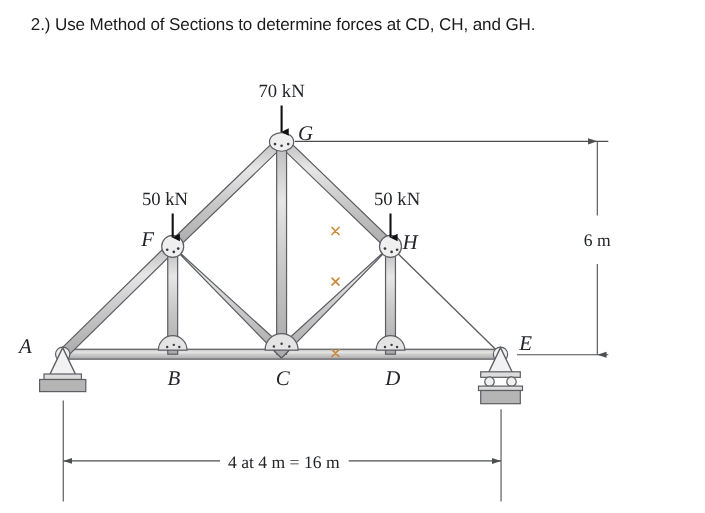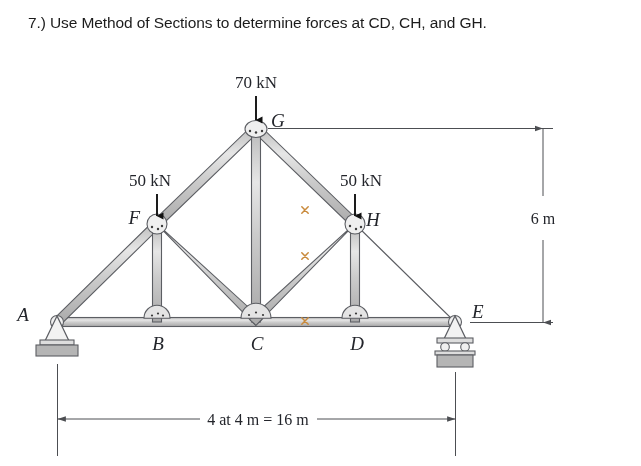--- a/index.html
+++ b/index.html
@@ -47,21 +47,21 @@
   }
   .dim-lbl {
     font-family: "Liberation Serif", serif;
     font-size: 16px;
     fill: #23252b;
   }
 </style>
 </head>
 <body>
 
-<div id="question-title">7.) Use Method of Sections to determine forces at CD, CH, and GH.</div>
+<div id="question-title">2.) Use Method of Sections to determine forces at CD, CH, and GH.</div>
 
 <div id="figure-area">
 <svg class="figure" width="641" height="422" viewBox="0 0 641 422" xmlns="http://www.w3.org/2000/svg">
 
   <defs>
     <linearGradient id="memberGrad" x1="0" y1="0" x2="0" y2="1">
       <stop offset="0%" stop-color="#b9b9b9"></stop>
       <stop offset="28%" stop-color="#e6e6e6"></stop>
       <stop offset="55%" stop-color="#cbcbcb"></stop>
       <stop offset="100%" stop-color="#a9a9a9"></stop>

